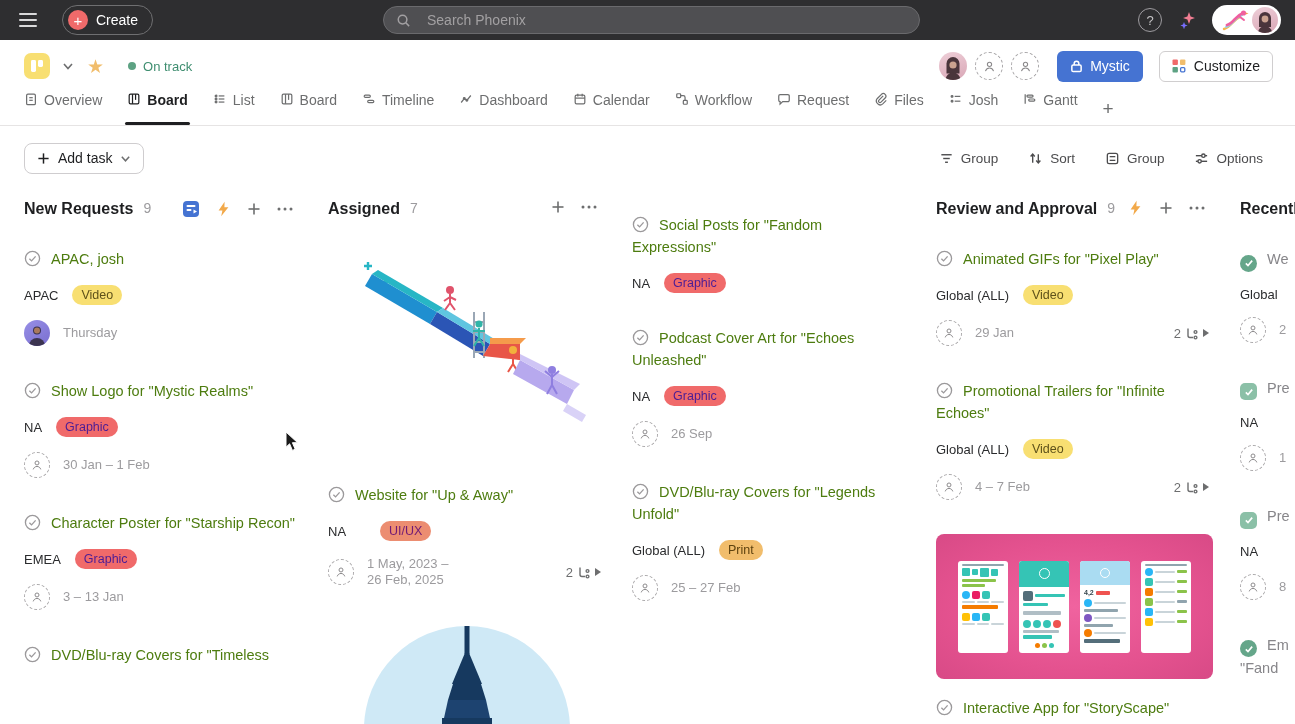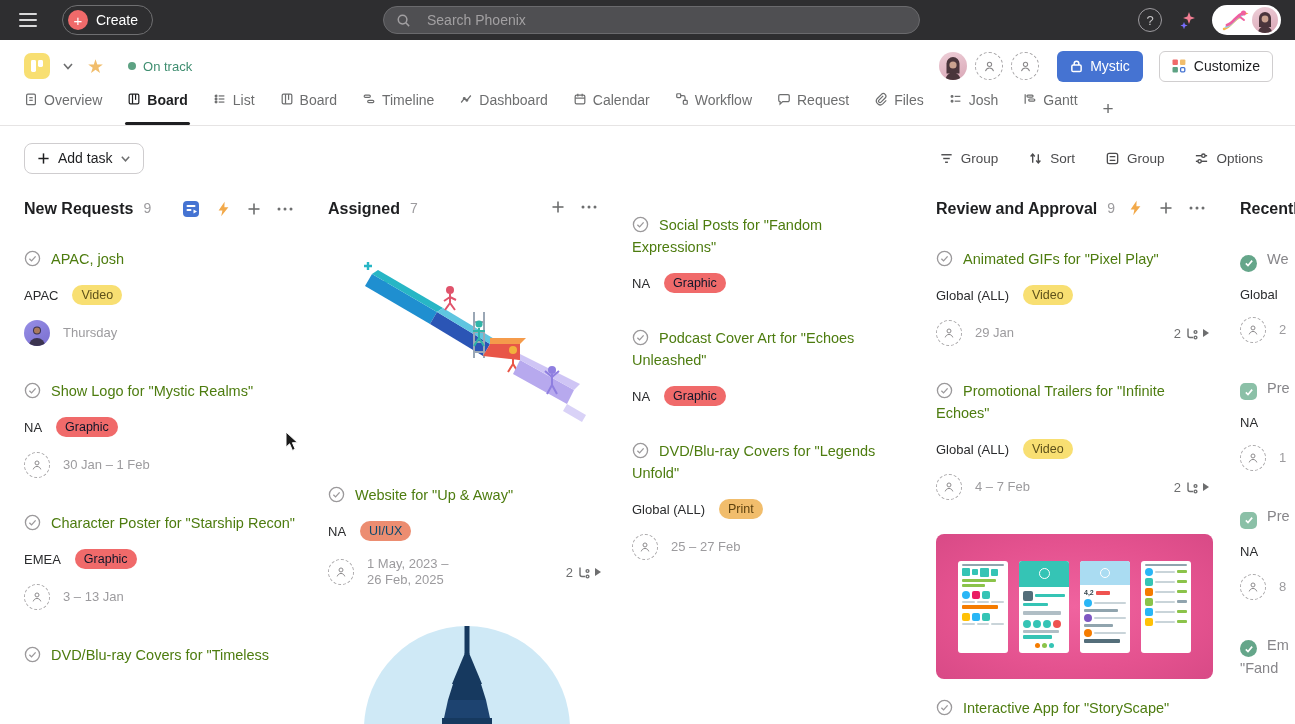--- a/index.html
+++ b/index.html
@@ -63,22 +63,22 @@
   .cards { padding-top:22px; }
   .card { margin-bottom:34px; cursor:pointer; }
   .card-title { font-size:14.5px; line-height:22px; color:#4d7c0f; }
   .check { display:inline-flex; vertical-align:-3px; margin-right:10px; }
   .check-done { display:inline-flex; vertical-align:-4px; margin-right:10px; width:17px; height:17px; border-radius:50%; background:#65a68a; align-items:center; justify-content:center; }
   .check-approved { display:inline-flex; vertical-align:-4px; margin-right:10px; width:17px; height:17px; border-radius:5px; background:#8bc0a7; align-items:center; justify-content:center; }
   .card-meta { margin-top:15px; display:flex; align-items:center; gap:14px; }
   .region { font-size:13px; color:#2a2b2d; font-weight:500; }
   .pill { font-size:12.5px; font-weight:500; padding:3px 9px; border-radius:10px; }
   .pill[data-tone="yellow"] { background:#f8df72; color:#5e511a; }
-  .pill[data-tone="red"]    { background:#f06a6a; color:#0f172a; }
-  .pill[data-tone="orange"] { background:#ec8d71; color:#0c4a6e; }
+  .pill[data-tone="red"]    { background:#f06a6a; color:#4c1d95; }
+  .pill[data-tone="orange"] { background:#ec8d71; color:#701a75;margin-left:20px; }
   .pill[data-tone="amber"]  { background:#f1bd6c; color:#5f430f; }
   .card-foot { margin-top:15px; display:flex; align-items:center; }
   .avatar-ph { width:26px; height:26px; border-radius:50%; border:1px dashed #a8a6a8; display:flex; align-items:center; justify-content:center; flex:none; }
   .date { font-size:13px; color:#9c9b9e; margin-left:13px; line-height:16px; }
   .subtasks { margin-left:auto; display:flex; align-items:center; gap:4px; color:#6d6e6f; font-size:13px; padding-right:4px; }
   .caret-right { width:0; height:0; border-top:4.5px solid transparent; border-bottom:4.5px solid transparent; border-left:6px solid #6d6e6f; }
   .gray-title { color:#87868a; }
 
   
   .cover-ramp { margin:4px 0 20px; height:212px; display:flex; justify-content:center; }
@@ -580,20 +580,29 @@
           <div class="card-title"><span class="check">
                 <svg width="17" height="17" viewBox="0 0 18 18" fill="none" stroke="#9b999b" stroke-width="1.4">
                   <circle cx="9" cy="9" r="7.5"></circle>
                   <polyline points="5.7,9.3 8,11.5 12.3,6.8"></polyline>
                 </svg>
               </span><span>Podcast Cover Art for "Echoes Unleashed"</span></div>
           <div class="card-meta">
             <span class="region">NA</span>
             <span class="pill" data-tone="red">Graphic</span>
           </div>
+          <div class="card-foot">
+            <span class="avatar-ph">
+                <svg width="14" height="14" viewBox="0 0 24 24" fill="none" stroke="#8b898b" stroke-width="1.7">
+                  <circle cx="12" cy="8.5" r="3.4"></circle>
+                  <path d="M5.5 19.5 c1.2-3.4 3.6-5 6.5-5 s5.3 1.6 6.5 5"></path>
+                </svg>
+              </span>
+            <span class="date">26 Sep</span>
+          </div>
         </div>
         <div class="card">
           <div class="card-title"><span class="check">
                 <svg width="17" height="17" viewBox="0 0 18 18" fill="none" stroke="#9b999b" stroke-width="1.4">
                   <circle cx="9" cy="9" r="7.5"></circle>
                   <polyline points="5.7,9.3 8,11.5 12.3,6.8"></polyline>
                 </svg>
               </span><span>DVD/Blu-ray Covers for "Legends Unfold"</span></div>
           <div class="card-meta">
             <span class="region">Global (ALL)</span>

